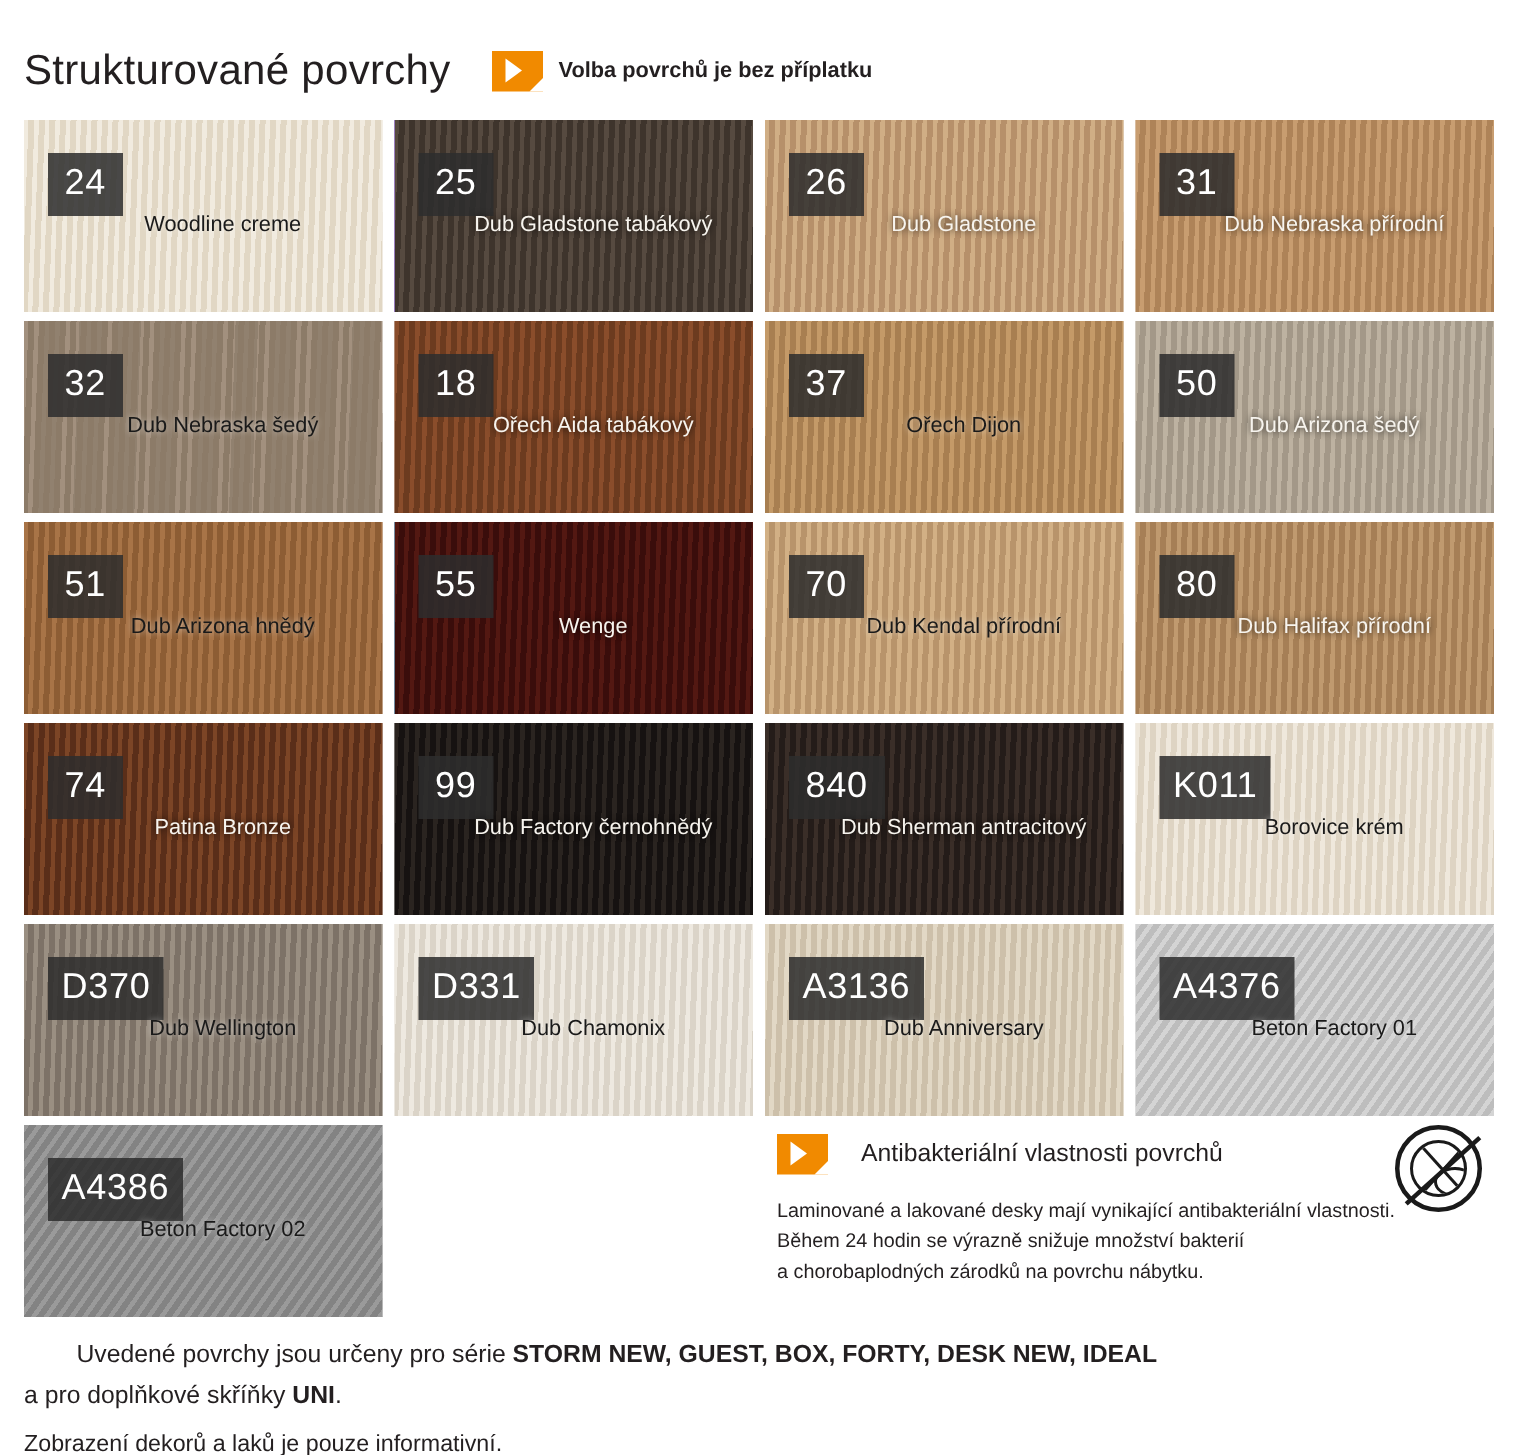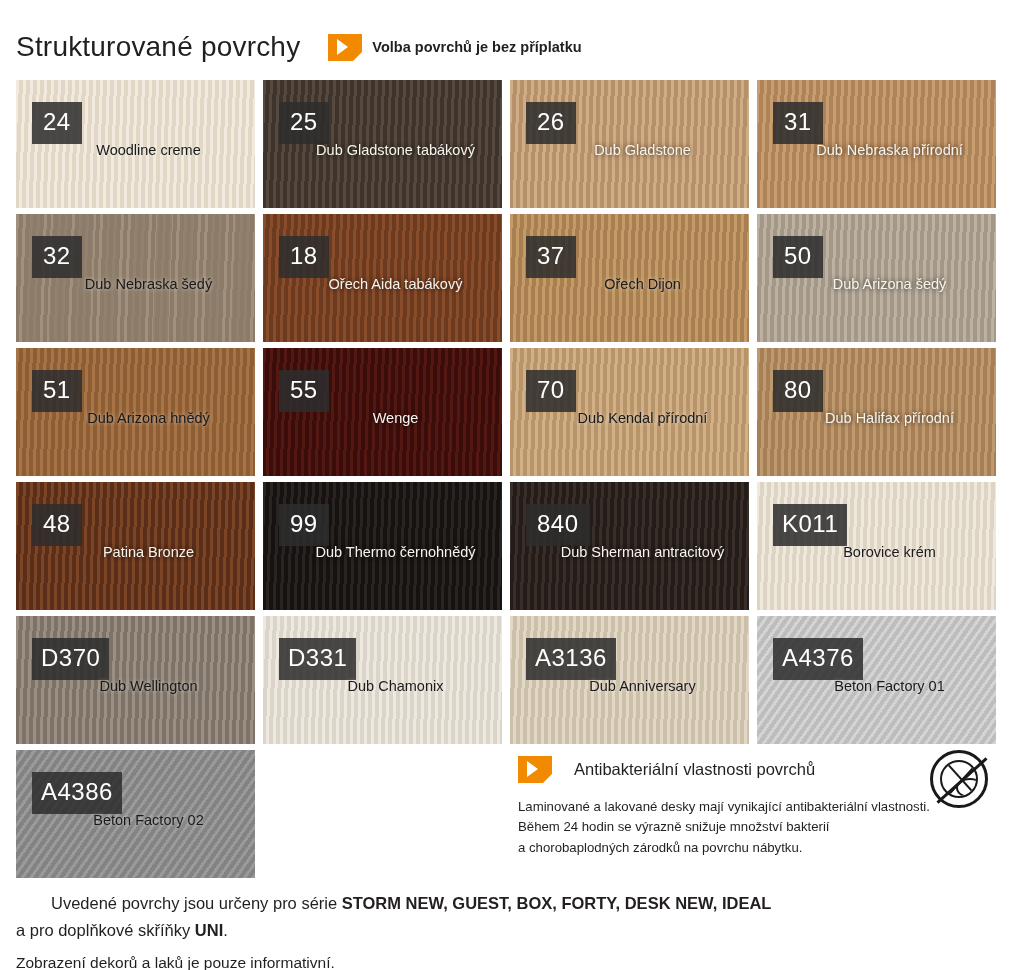--- a/index.html
+++ b/index.html
@@ -245,27 +245,27 @@
         <div class="code">70</div>
         <div class="name">Dub Kendal přírodní</div>
       </div>
       <div class="swatch" style="background: rgb(181, 142, 99);">
         <div class="grain" style="background: repeating-linear-gradient(92deg, rgb(192, 154, 111) 0px, rgb(192, 154, 111) 3px, rgb(166, 127, 86) 3px, rgb(166, 127, 86) 7px), repeating-linear-gradient(92deg, rgba(255, 255, 255, 0.05) 0px, rgba(255, 255, 255, 0.05) 11px, rgba(0, 0, 0, 0.07) 11px, rgba(0, 0, 0, 0.07) 26px); background-blend-mode: normal, overlay;"></div>
         <div class="code">80</div>
         <div class="name light">Dub Halifax přírodní</div>
       </div>
       <div class="swatch" style="background: rgb(109, 58, 32);">
         <div class="grain" style="background: repeating-linear-gradient(92deg, rgb(124, 69, 38) 0px, rgb(124, 69, 38) 3px, rgb(90, 46, 25) 3px, rgb(90, 46, 25) 7px), repeating-linear-gradient(92deg, rgba(255, 255, 255, 0.05) 0px, rgba(255, 255, 255, 0.05) 11px, rgba(0, 0, 0, 0.07) 11px, rgba(0, 0, 0, 0.07) 26px); background-blend-mode: normal, overlay;"></div>
-        <div class="code">48</div>
+        <div class="code">74</div>
         <div class="name light">Patina Bronze</div>
       </div>
       <div class="swatch" style="background: rgb(31, 26, 23);">
         <div class="grain" style="background: repeating-linear-gradient(92deg, rgb(42, 36, 32) 0px, rgb(42, 36, 32) 3px, rgb(22, 18, 17) 3px, rgb(22, 18, 17) 7px), repeating-linear-gradient(92deg, rgba(255, 255, 255, 0.05) 0px, rgba(255, 255, 255, 0.05) 11px, rgba(0, 0, 0, 0.07) 11px, rgba(0, 0, 0, 0.07) 26px); background-blend-mode: normal, overlay;"></div>
         <div class="code">99</div>
-        <div class="name light">Dub Thermo černohnědý</div>
+        <div class="name light">Dub Factory černohnědý</div>
       </div>
       <div class="swatch" style="background: rgb(46, 36, 32);">
         <div class="grain" style="background: repeating-linear-gradient(92deg, rgb(58, 46, 40) 0px, rgb(58, 46, 40) 3px, rgb(36, 28, 25) 3px, rgb(36, 28, 25) 7px), repeating-linear-gradient(92deg, rgba(255, 255, 255, 0.05) 0px, rgba(255, 255, 255, 0.05) 11px, rgba(0, 0, 0, 0.07) 11px, rgba(0, 0, 0, 0.07) 26px); background-blend-mode: normal, overlay;"></div>
         <div class="code">840</div>
         <div class="name light">Dub Sherman antracitový</div>
       </div>
       <div class="swatch" style="background: rgb(232, 224, 210);">
         <div class="grain" style="background: repeating-linear-gradient(92deg, rgb(239, 232, 220) 0px, rgb(239, 232, 220) 3px, rgb(222, 212, 195) 3px, rgb(222, 212, 195) 7px), repeating-linear-gradient(92deg, rgba(255, 255, 255, 0.05) 0px, rgba(255, 255, 255, 0.05) 11px, rgba(0, 0, 0, 0.07) 11px, rgba(0, 0, 0, 0.07) 26px); background-blend-mode: normal, overlay;"></div>
         <div class="code wide">K011</div>
         <div class="name">Borovice krém</div>

